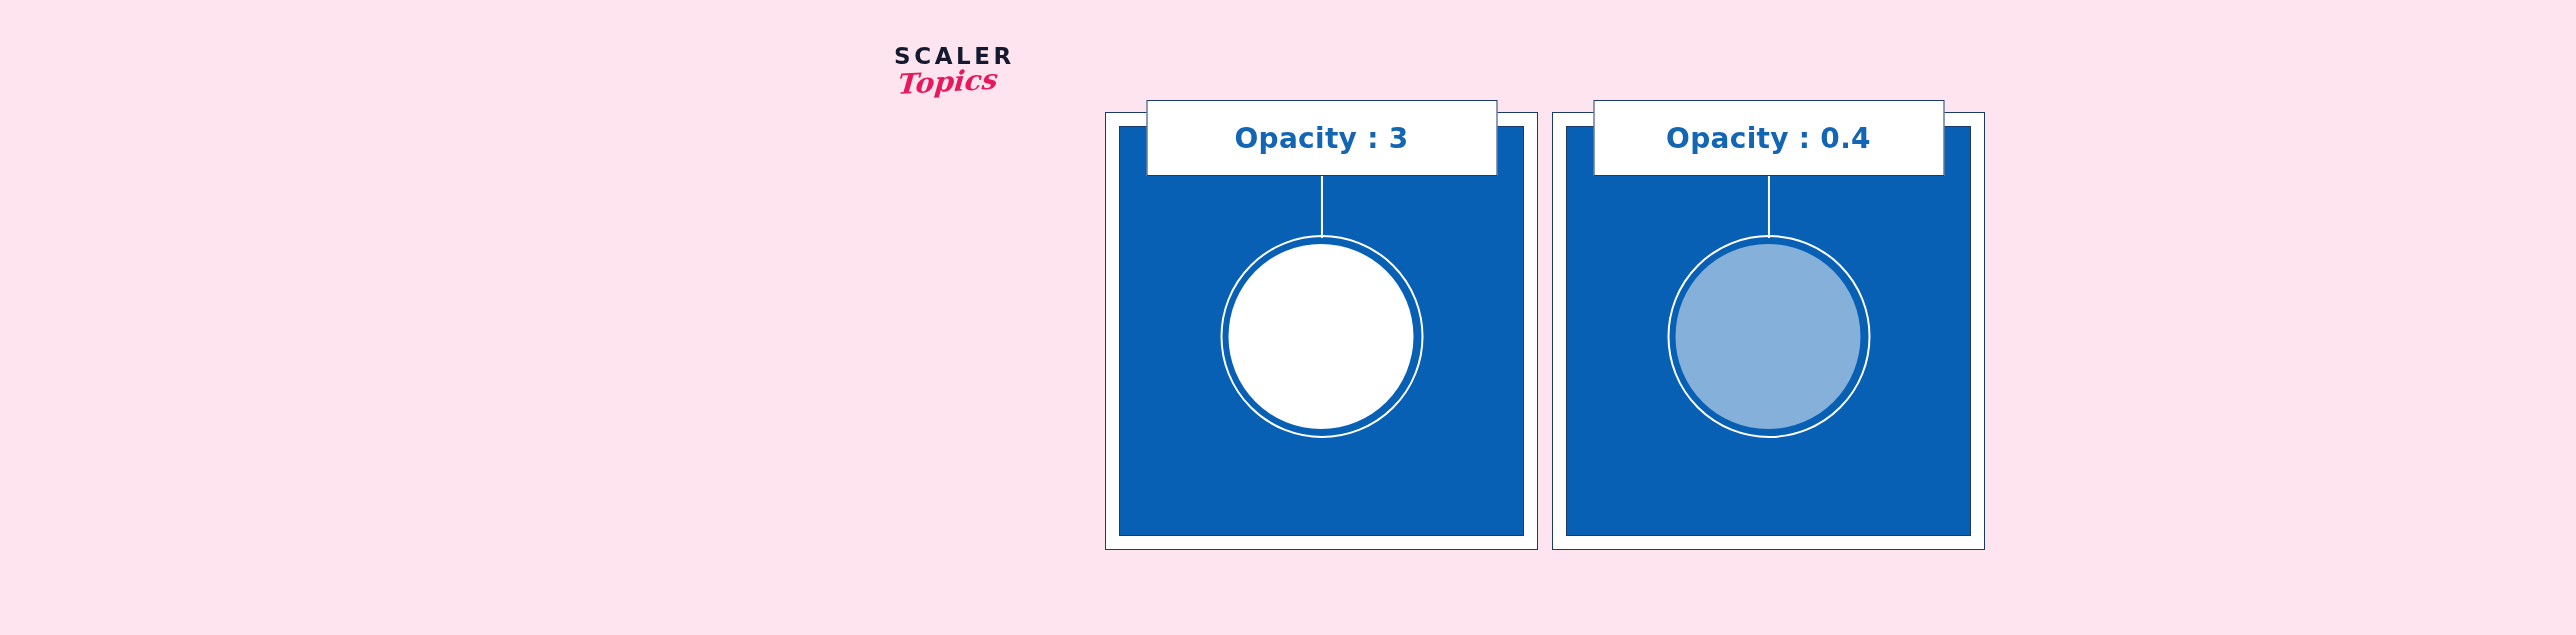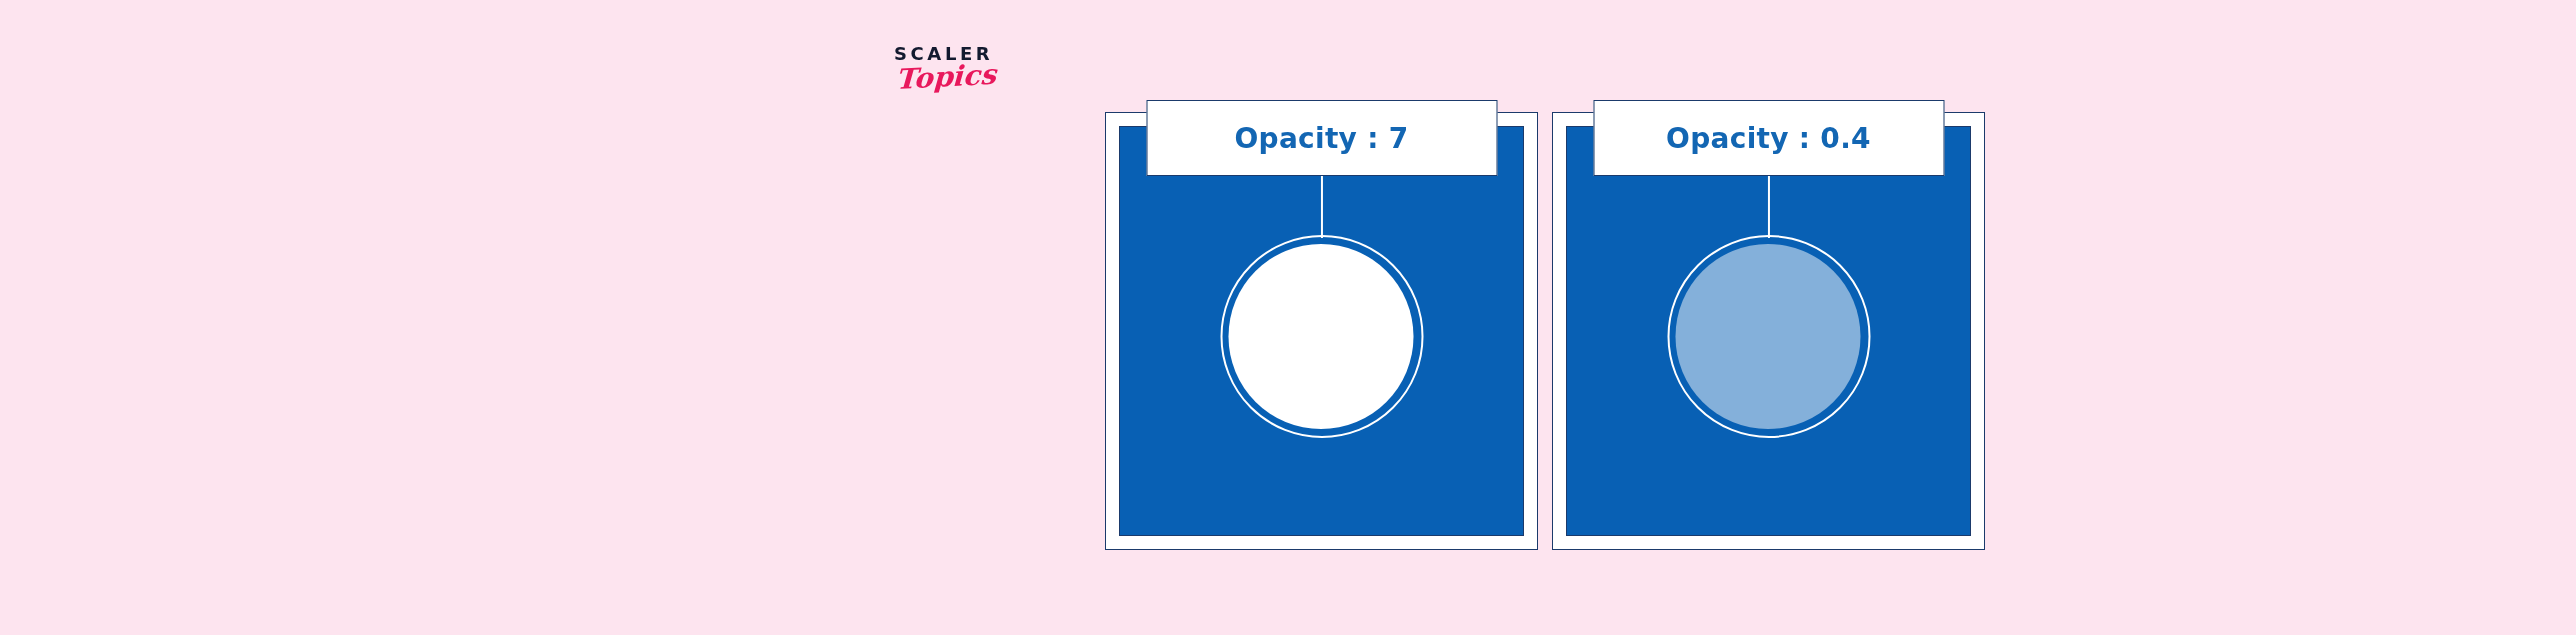--- a/index.html
+++ b/index.html
@@ -21,21 +21,21 @@
     left: 894px;
     top: 45px;
     width: 170px;
     height: 62px;
     user-select: none;
   }
   #brand-logo .logo-scaler {
     display: block;
     font-family: "DejaVu Sans", sans-serif;
     font-weight: 700;
-    font-size: 18px;
+    font-size: 23px;
     letter-spacing: 3.6px;
     color: #131a2f;
     line-height: 1;
   }
   #brand-logo .logo-topics {
     display: block;
     font-family: "DejaVu Serif", serif;
     font-style: italic;
     font-weight: 700;
     font-size: 28px;
@@ -141,21 +141,21 @@
 
 <div id="brand-logo">
   <span class="logo-scaler">SCALER</span>
   <span class="logo-topics">Topics</span>
 </div>
 
 <div class="demo-card" id="card-opacity-1">
   <div class="panel">
 
     <div class="label-chip">
-      <span class="label-text">Opacity : 7</span>
+      <span class="label-text">Opacity : 3</span>
     </div>
 
     <div class="connector"></div>
 
     <div class="circle-wrap">
       <div class="circle-ring"></div>
       <div class="circle-fill" id="circle-fill-full"></div>
     </div>
 
   </div>

